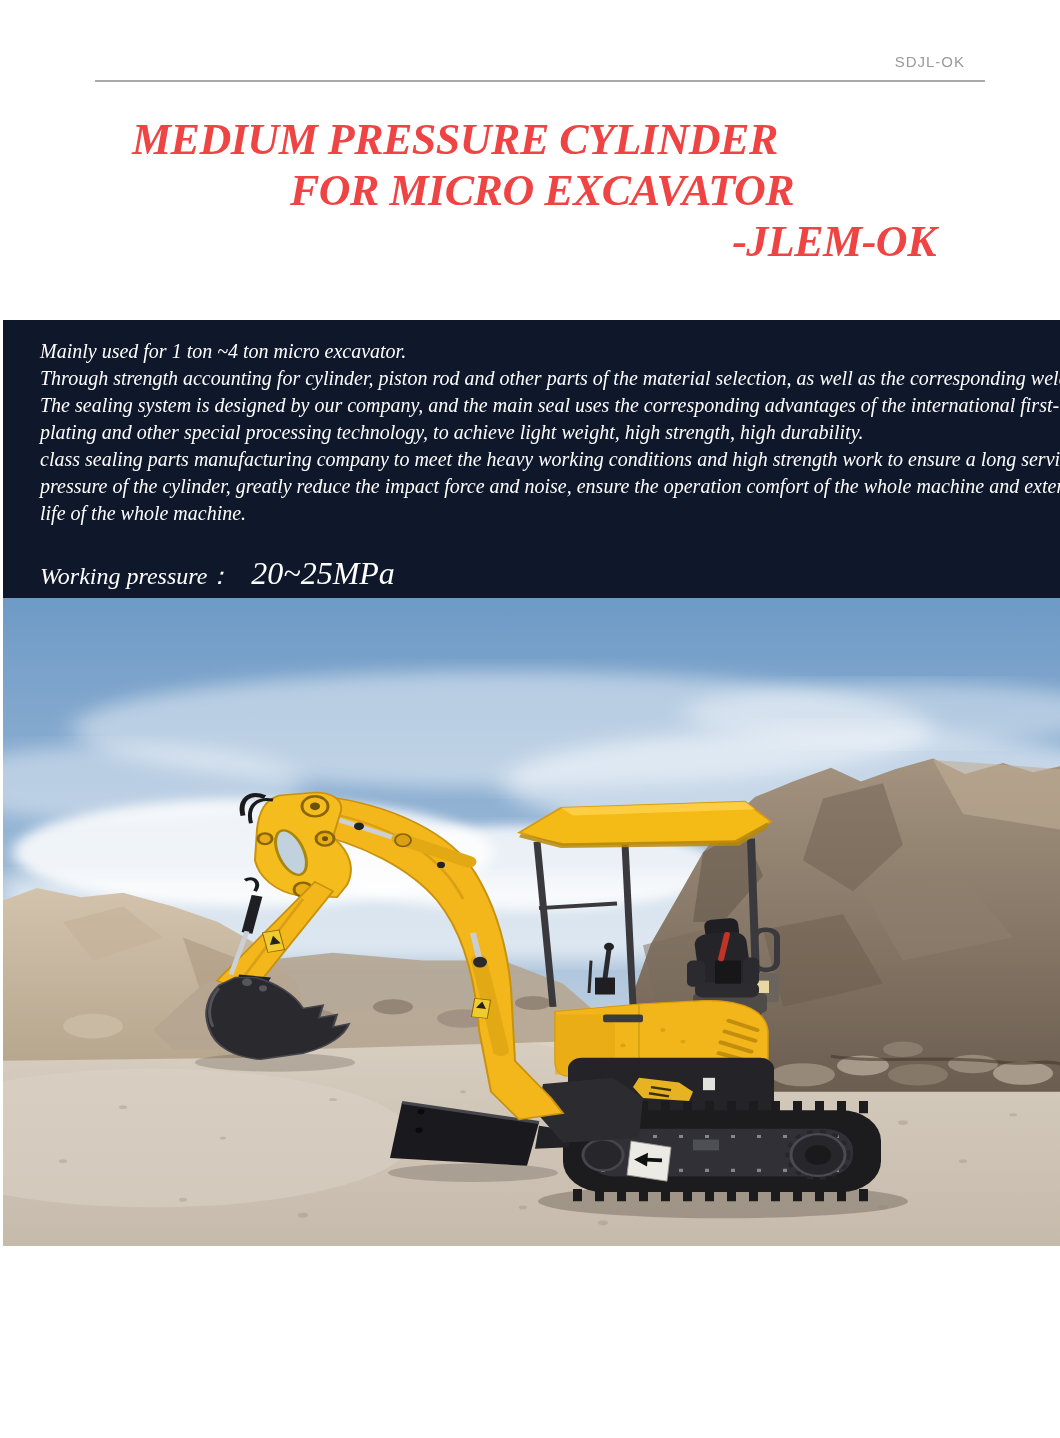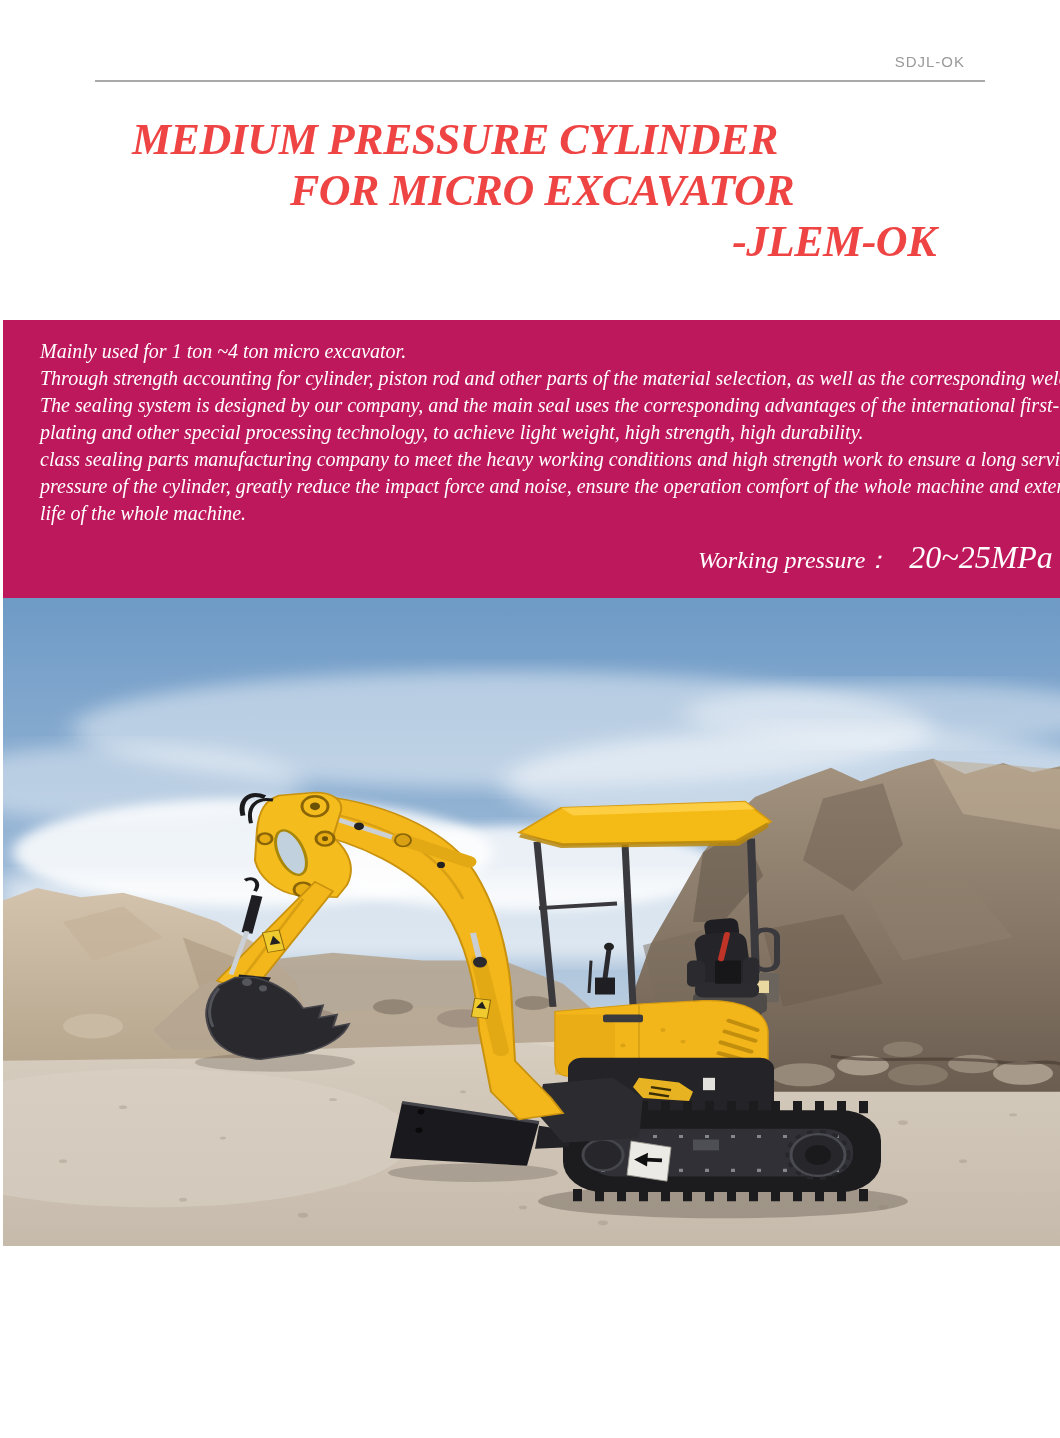--- a/index.html
+++ b/index.html
@@ -12,26 +12,26 @@
   .header-rule{position:absolute;top:80px;left:95px;right:75px;height:2px;background:#a9a9a9;}
 
   
   .title-block{position:absolute;top:114px;left:112px;width:820px;color:#ef4444;
                font-style:italic;font-weight:700;font-size:44px;line-height:51px;letter-spacing:-0.5px;margin-left:20px;}
   .title-l1{text-align:left;}
   .title-l2{text-align:center;}
   .title-l3{text-align:right;padding-right:16px;}
 
   
-  .intro-panel{position:absolute;top:320px;left:3px;right:0;height:278px;background:#be185d;
+  .intro-panel{position:absolute;top:320px;left:3px;right:0;height:278px;background:#0f172a;
                color:#ffffff;font-style:italic;overflow:hidden;}
   .intro-lines{padding:18px 10px 0 37px;}
   .intro-line{font-size:20px;line-height:27px;white-space:nowrap;}
-  .spec-row{position:absolute;left:0;right:0;bottom:16px;display:flex;align-items:baseline;
-            padding:0 10px 6px 37px;justify-content:flex-end;}
+  .spec-row{position:absolute;left:0;right:0;bottom:0;display:flex;align-items:baseline;
+            padding:0 10px 6px 37px;}
   .spec-item{display:flex;align-items:baseline;white-space:nowrap;}
   .spec-item:nth-child(1){width:352px;}
   .spec-item:nth-child(2){width:404px;}
   .spec-item:nth-child(3){flex:1;}
   .spec-label{font-size:24px;}
   .spec-value{margin-left:20px;}
   .spec-item:nth-child(1) .spec-value{font-size:32px;}
   .spec-item:nth-child(2) .spec-value,
   .spec-item:nth-child(3) .spec-value{font-size:25px;}
 

